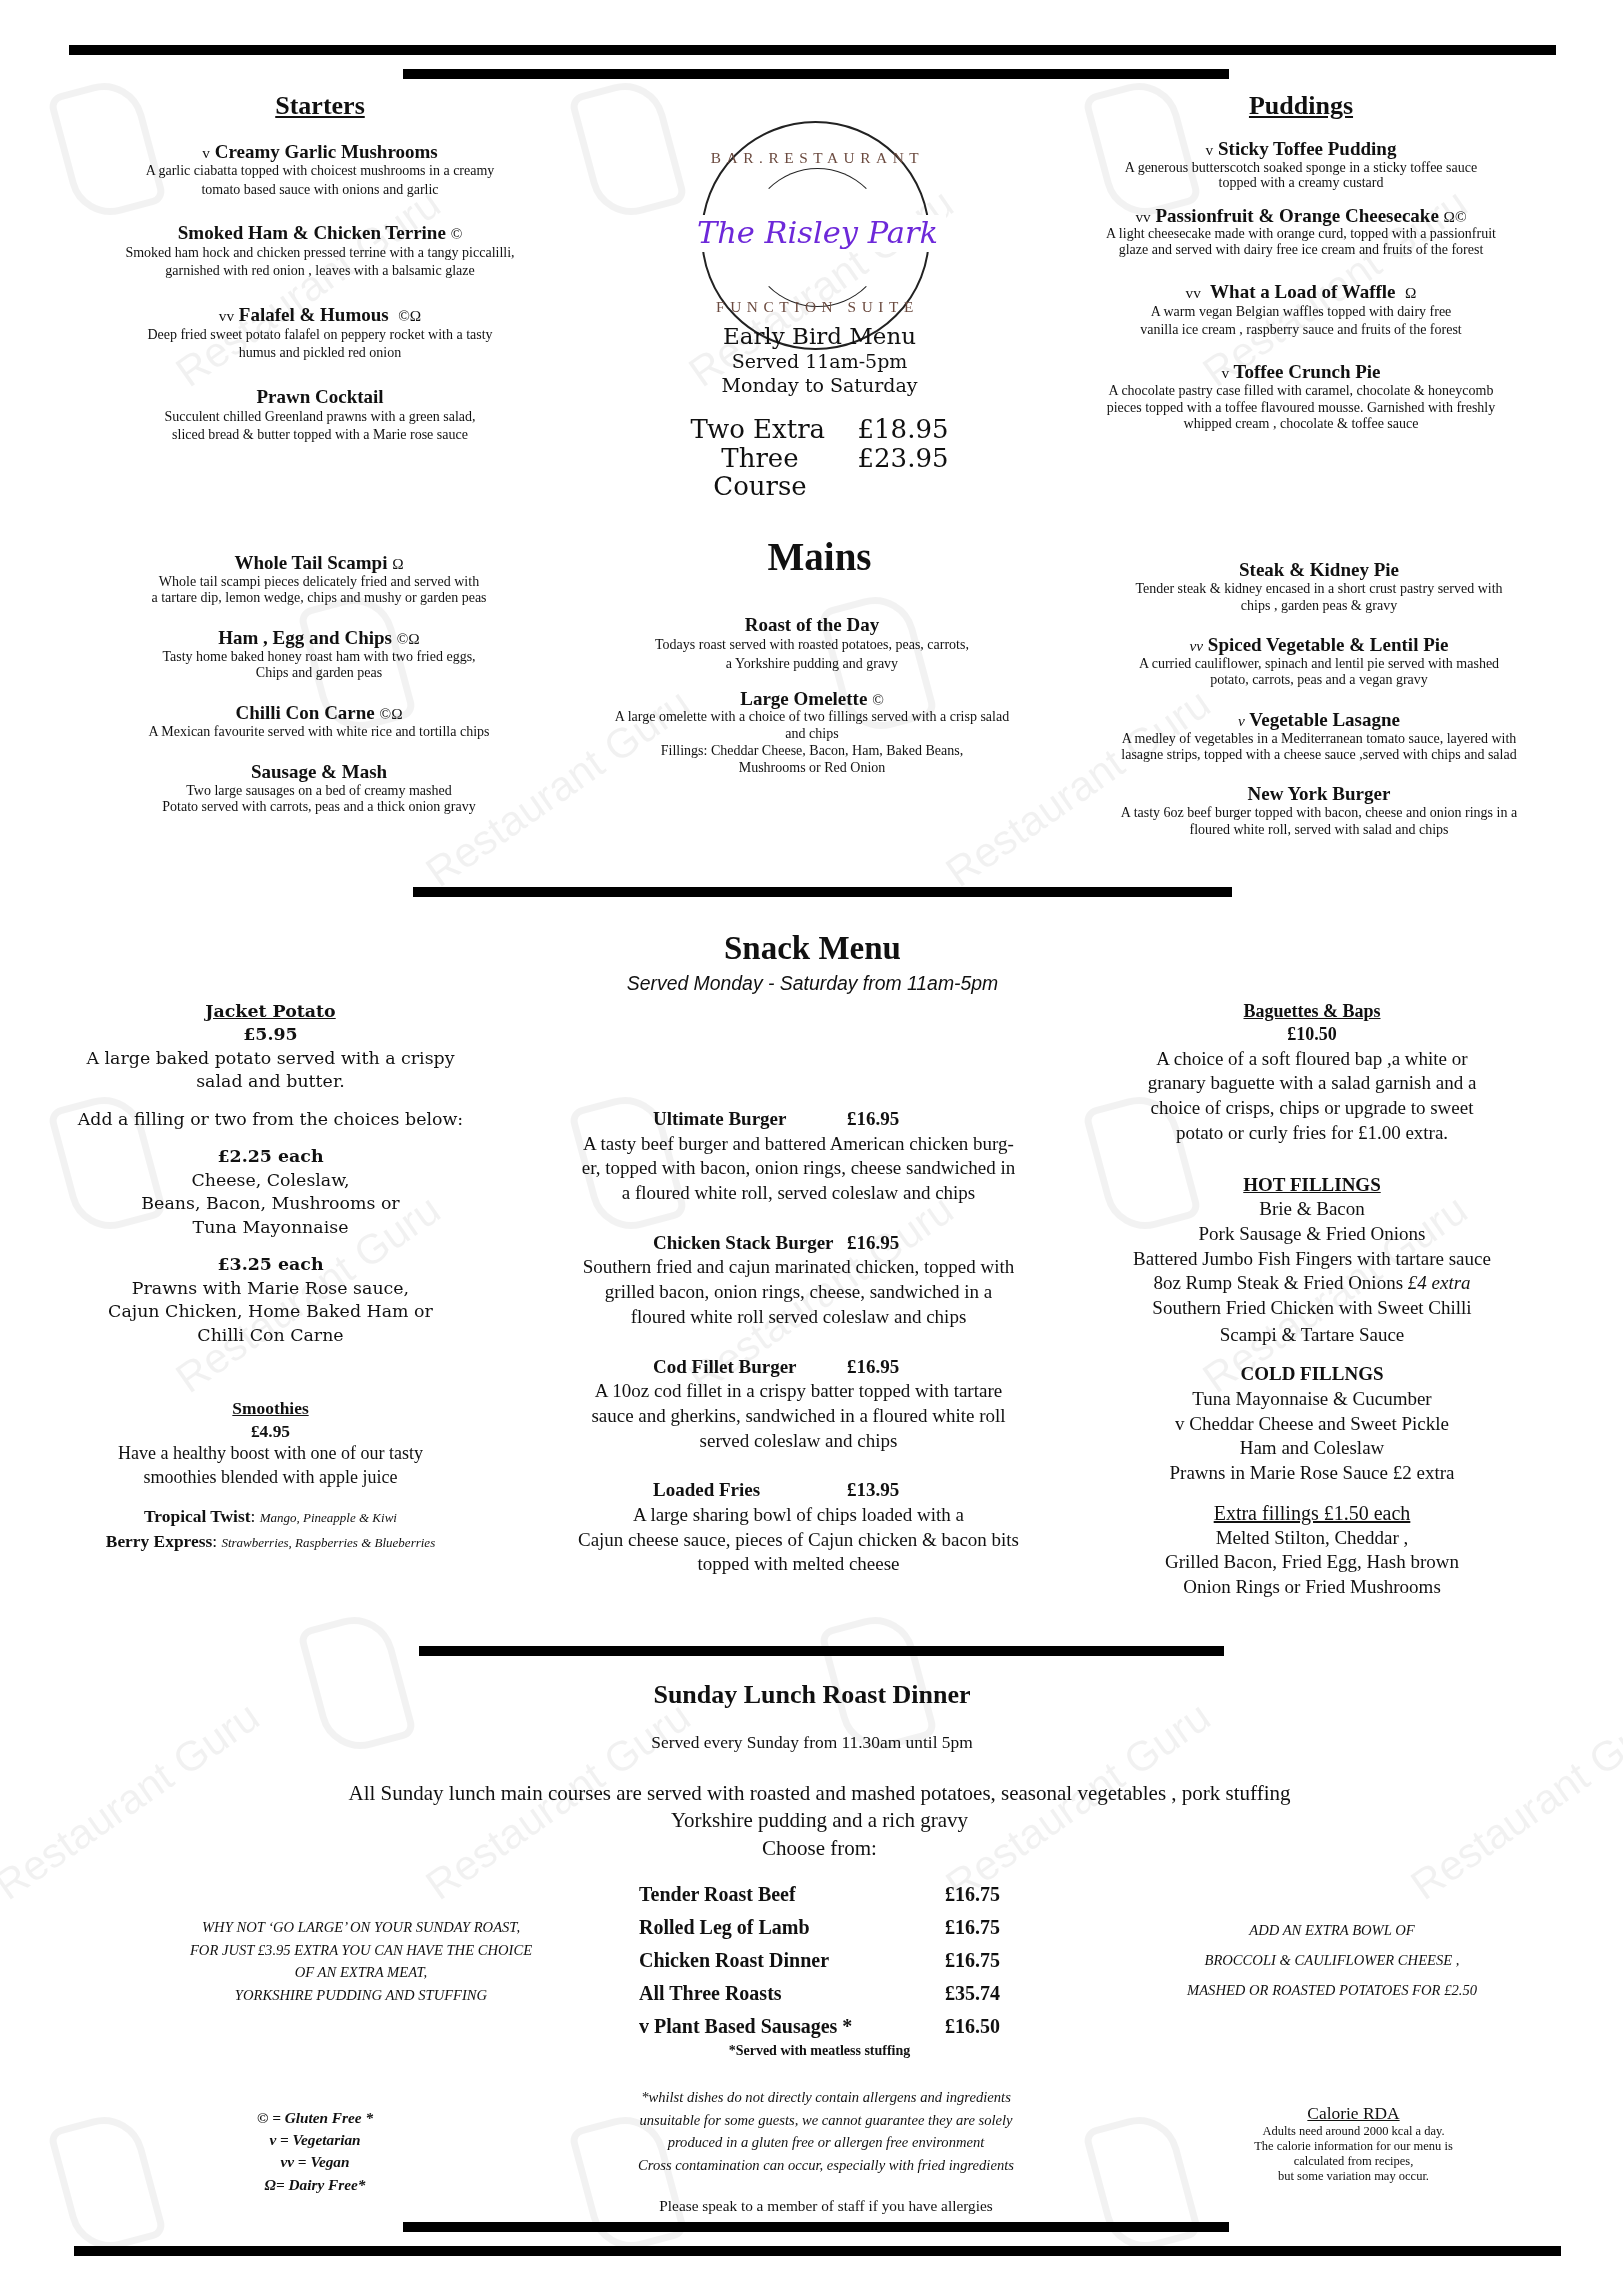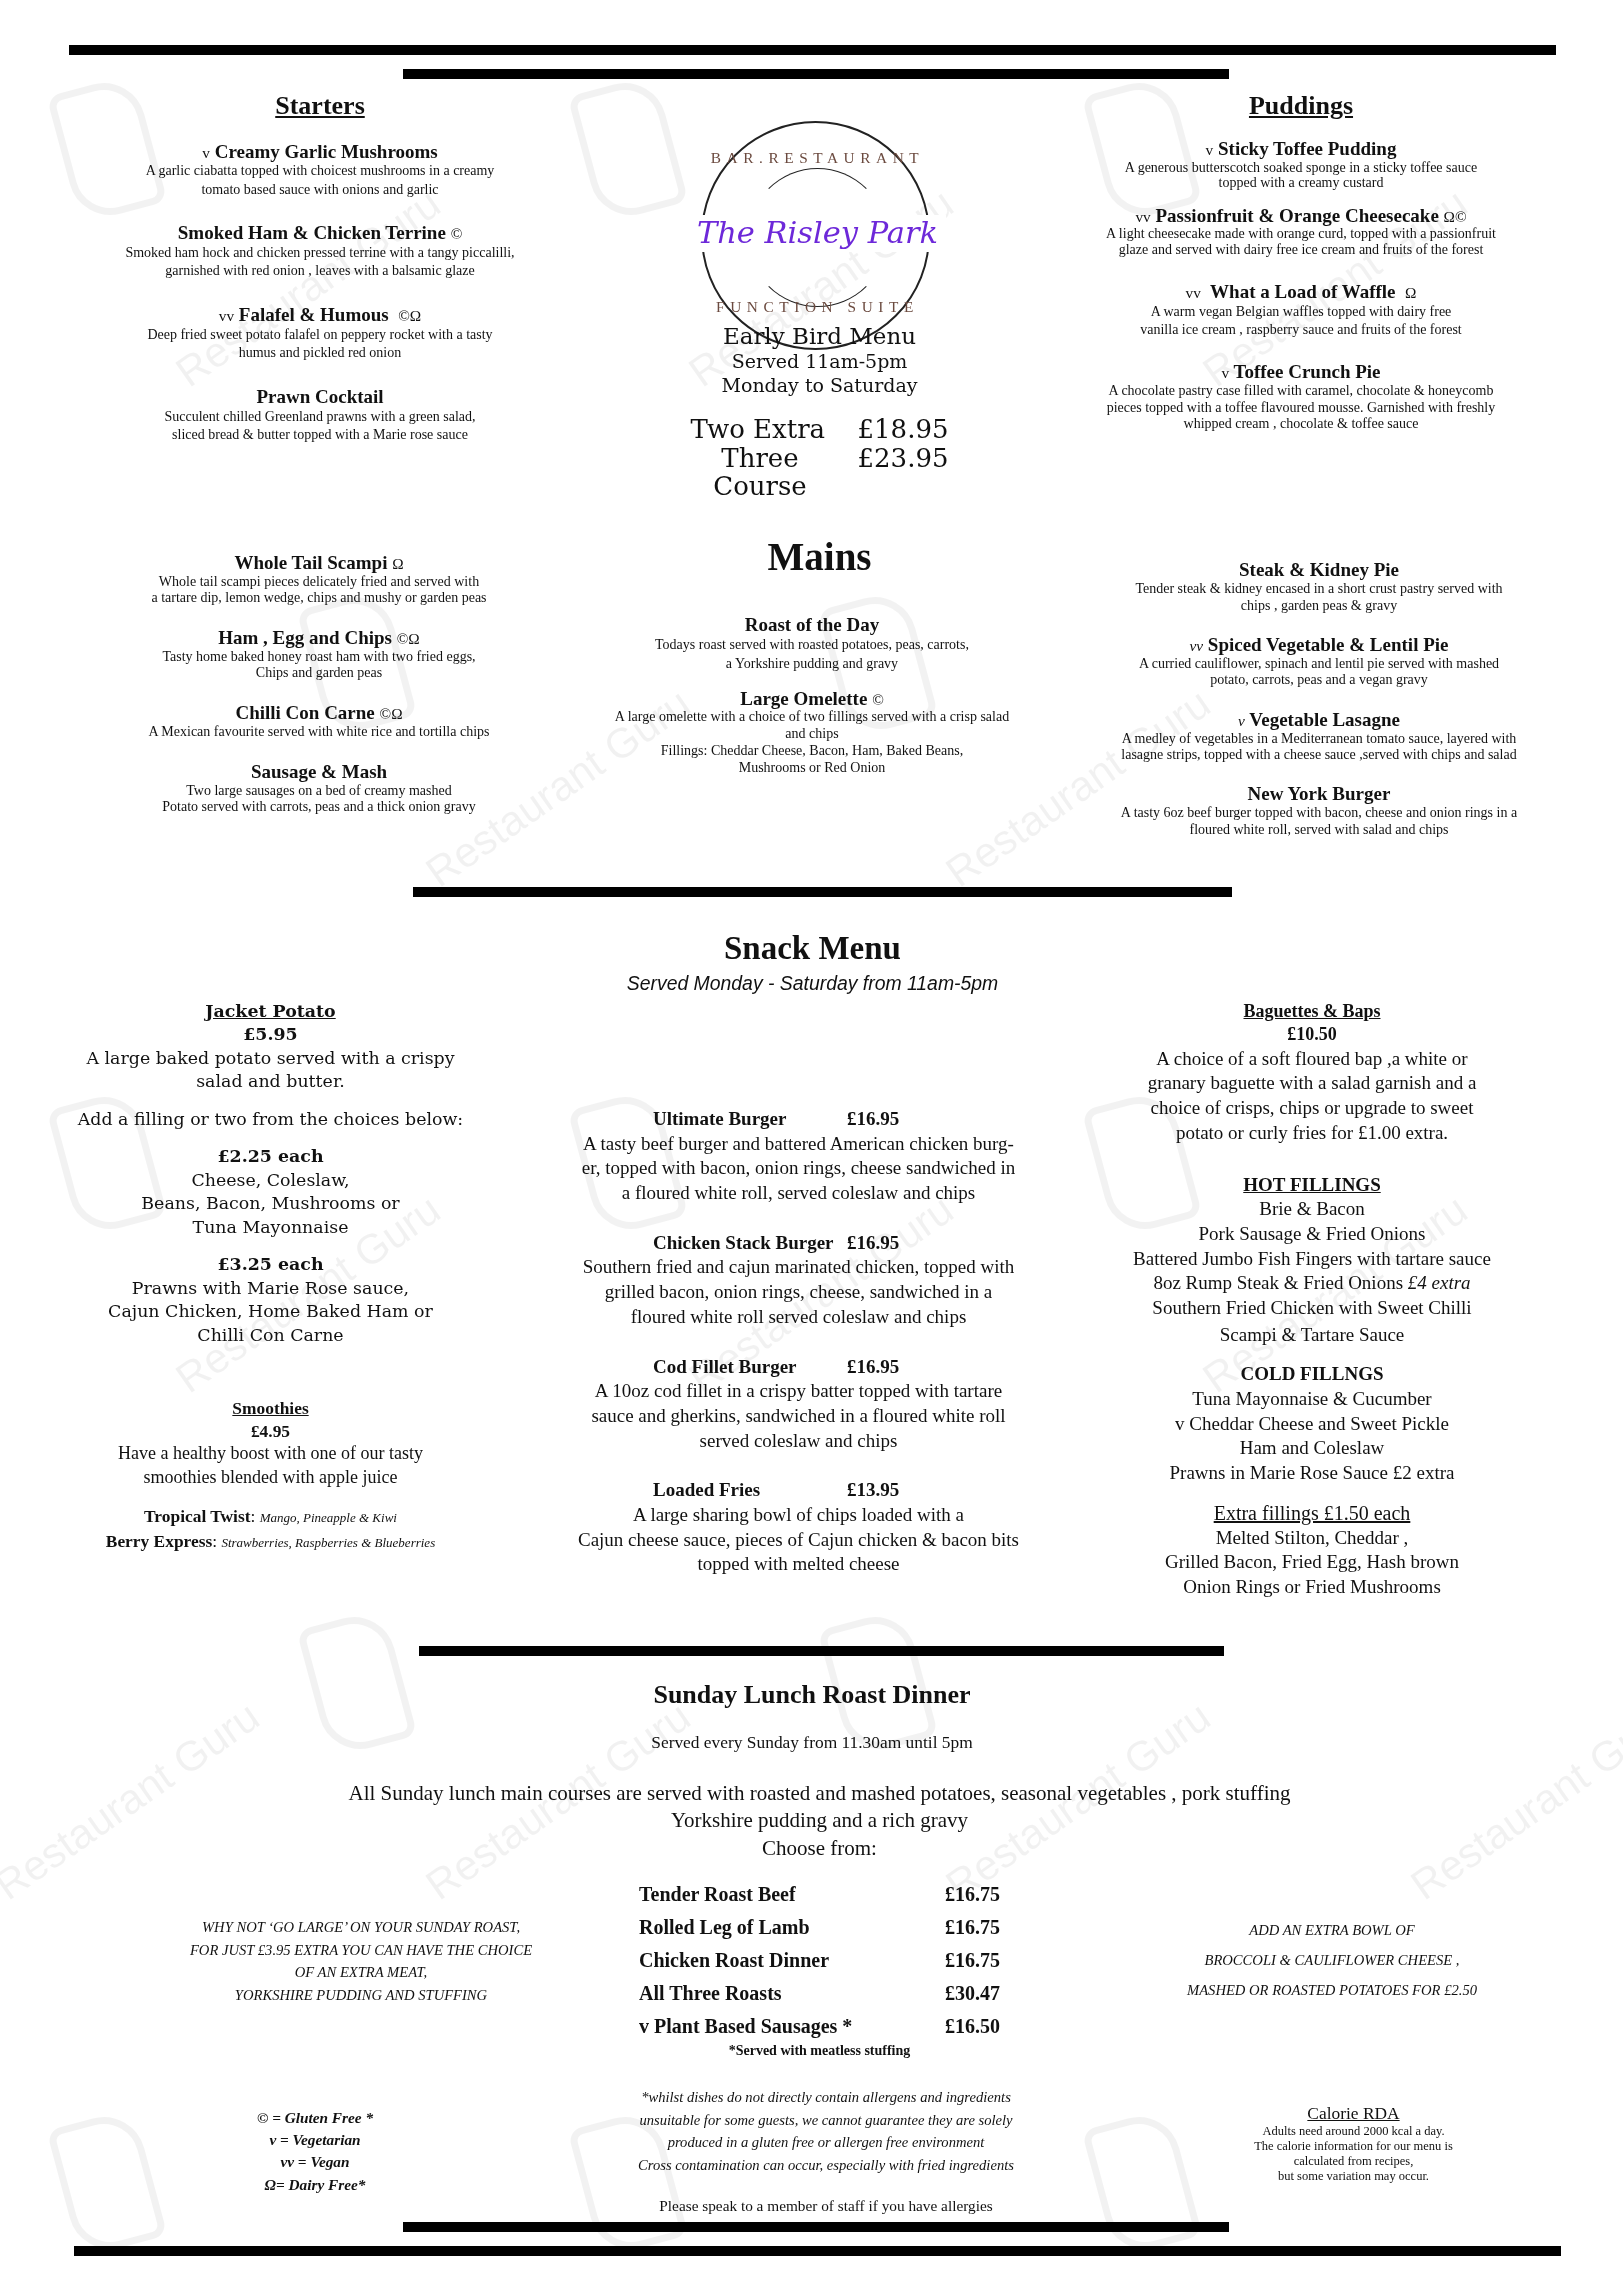--- a/index.html
+++ b/index.html
@@ -340,21 +340,21 @@
   <div class="roast-row">
       <span>Rolled Leg of Lamb</span>
       <span>£16.75</span>
     </div>
   <div class="roast-row">
       <span>Chicken Roast Dinner</span>
       <span>£16.75</span>
     </div>
   <div class="roast-row">
       <span>All Three Roasts</span>
-      <span>£30.47</span>
+      <span>£35.74</span>
     </div>
   <div class="roast-row">
       <span>v Plant Based Sausages *</span>
       <span>£16.50</span>
     </div>
   <div class="roast-note">*Served with meatless stuffing</div>
 </div>
 
 <div class="promo-left" style="white-space:pre-line;">WHY NOT ‘GO LARGE’ ON YOUR SUNDAY ROAST,
 FOR JUST £3.95 EXTRA YOU CAN HAVE THE CHOICE

